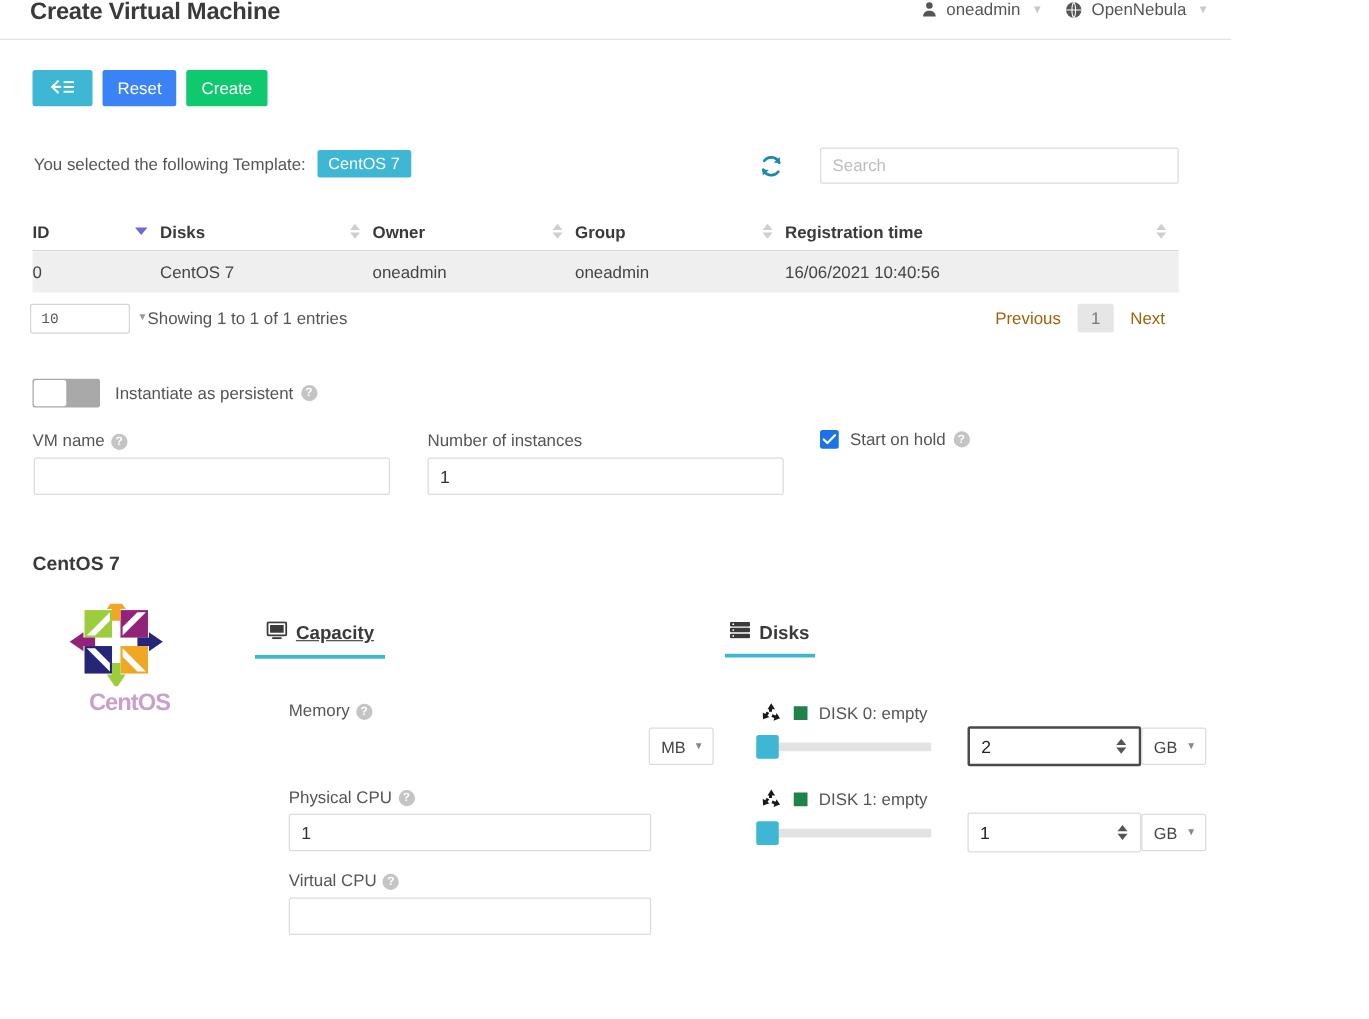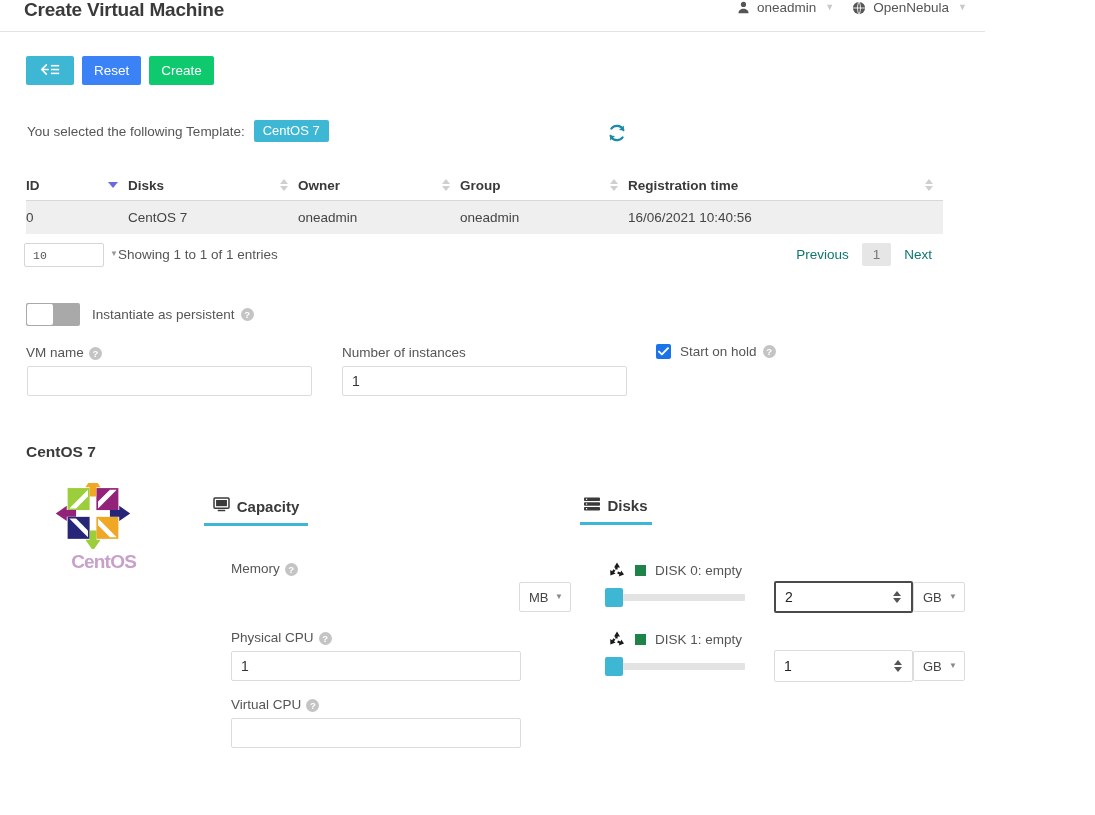--- a/index.html
+++ b/index.html
@@ -98,21 +98,21 @@
     position: absolute; left: 0; top: 0; width: 80px; height: 24px;
     border: 1px solid #d6d6d6; border-radius: 2px; background: #fff;
     font-size: 11.5px; color: #555; padding-left: 8px;
     font-family: Liberation Mono, monospace;
     -webkit-appearance: none; appearance: none; cursor: pointer;
   }
   .perpage-caret { position:absolute; left:86px; top:7px; font-size:8px; color:#999; }
   .showing { position: absolute; left: 94px; top: 4px; font-size: 13.5px; color: #555; }
   .pg-nav { position: absolute; right: 0; top: 0; display: flex; align-items: center; gap: 2px; }
   .pg { font-size: 13.5px; padding: 4px 11px; border-radius: 2px; cursor: pointer; }
-  .pg-dis { color: #0f766e; cursor: default; }
+  .pg-dis { color: #a16207; cursor: default; }
   .pg-cur { background: #e6e6e6; color: #777; }
 
   
   .toggle-row { position: absolute; left: 26px; top: 303px; display: flex; align-items: center; gap: 12px; }
   .switch {
     width: 54px; height: 23px; background: #a9a9a9; border-radius: 2px;
     position: relative; cursor: pointer;
   }
   .switch .knob {
     position: absolute; left: 1px; top: 1px; width: 26px; height: 21px;
@@ -157,21 +157,21 @@
     letter-spacing: -0.8px; margin-top: -2px;
   }
 
   
   .tab {
     position: absolute; display: flex; flex-direction: column; align-items: center;
     cursor: pointer;
   }
   .tab-inner { display: flex; align-items: center; gap: 7px; font-size: 15px; font-weight: bold; color: #3a3a3a; }
   .tab-underline { height: 3px; background: #3eb7d4; width: 100%; margin-top: 8px; }
-  .tab-capacity { left: 204px; top: 497px; width: 104px; }
+  .tab-capacity { left: 204px; top: 497px; width: 104px; text-decoration: underline; }
   .tab-disks    { left: 580px; top: 497px; width: 72px; }
 
   
   .cap-mem-lbl { position: absolute; left: 231px; top: 561px; }
   .cap-mem-in  { position: absolute; left: 231px; top: 582px; width: 288px; }
   .unit-sel {
     position: absolute; height: 30px; width: 52px;
     border: 1px solid #dcdcdc; border-radius: 2px; background: #fff;
     font-size: 13px; color: #444; display: flex; align-items: center;
     justify-content: space-between; padding: 0 7px 0 9px; cursor: pointer;
@@ -276,20 +276,21 @@
 
   <div class="refresh-btn">
     <svg width="20" height="20" viewBox="0 0 20 20">
       <path d="M16.4 7.2A7 7 0 0 0 4.4 5.6" stroke="#1a8aa8" stroke-width="2.2" fill="none" stroke-linecap="round"></path>
       <path d="M3.6 12.8a7 7 0 0 0 12 1.6" stroke="#1a8aa8" stroke-width="2.2" fill="none" stroke-linecap="round"></path>
       <path d="M16.8 2.6l.2 5-5-.6z" fill="#1a8aa8"></path>
       <path d="M3.2 17.4l-.2-5 5 .6z" fill="#1a8aa8"></path>
     </svg>
   </div>
 
+  <input class="search-input" value="" placeholder="Search" style="">
 
   <div class="tbl">
     <div class="tbl-head">
       <div class="th c-id">
         <span class="lbl">ID</span>
         <span class="ar ar-dn ar-active"></span>
       </div>
       <div class="th c-name">
         <span class="lbl">Disks</span>
         <span class="sort-both">

